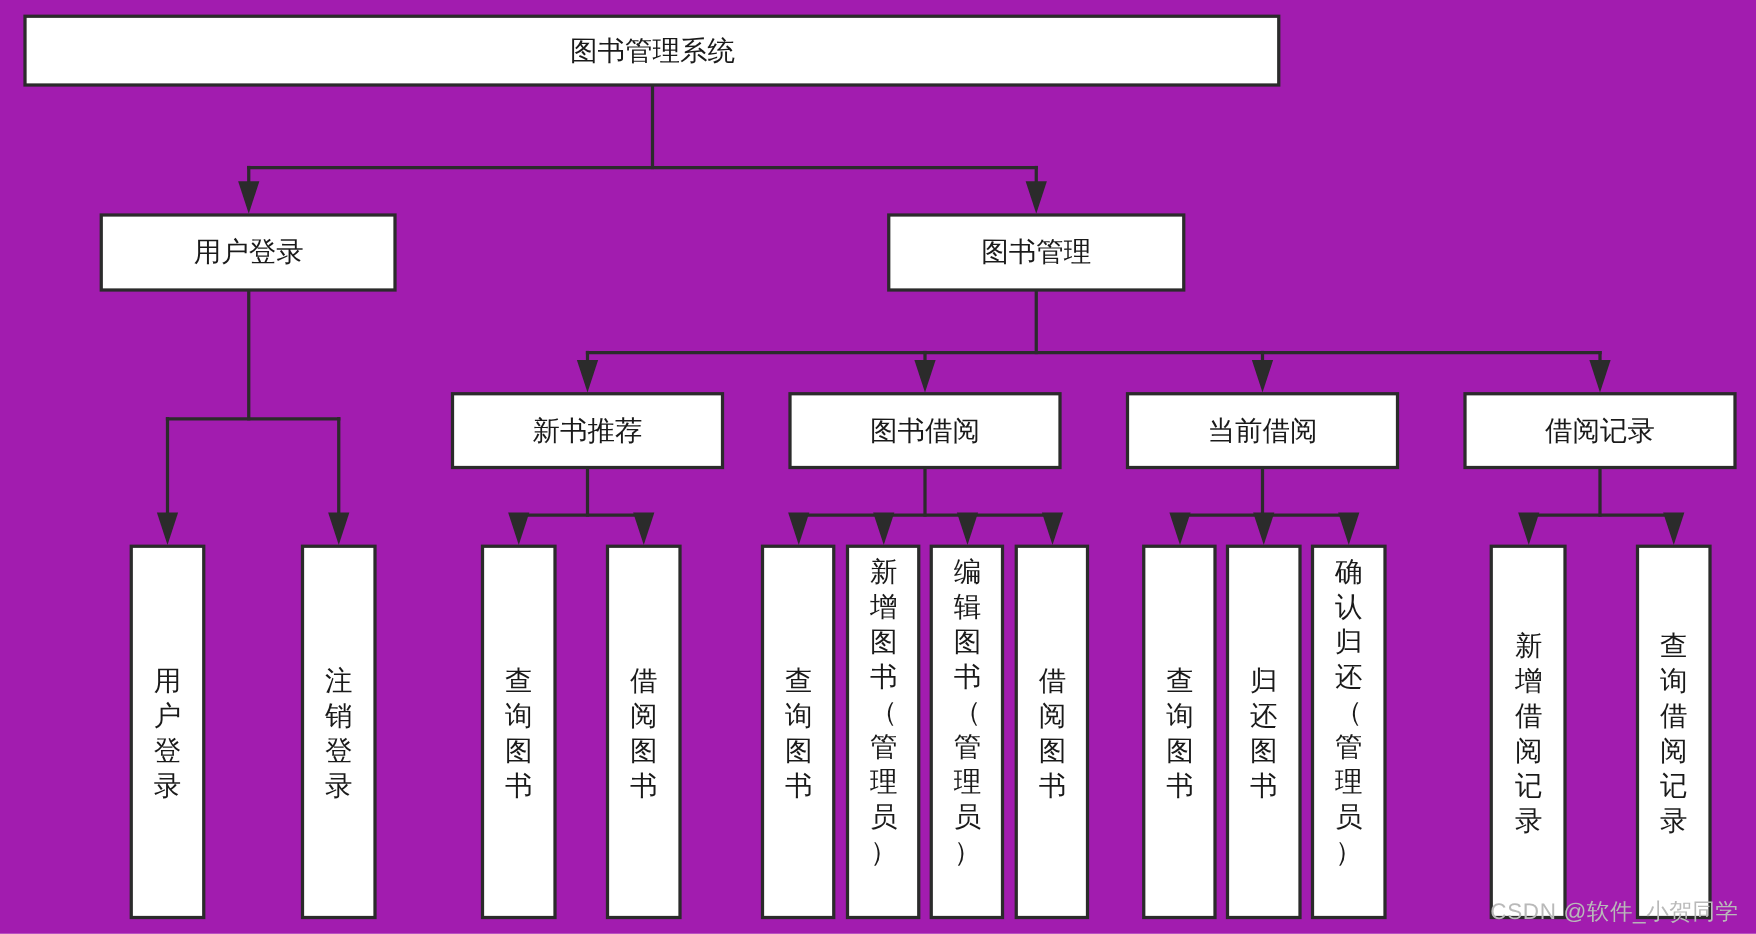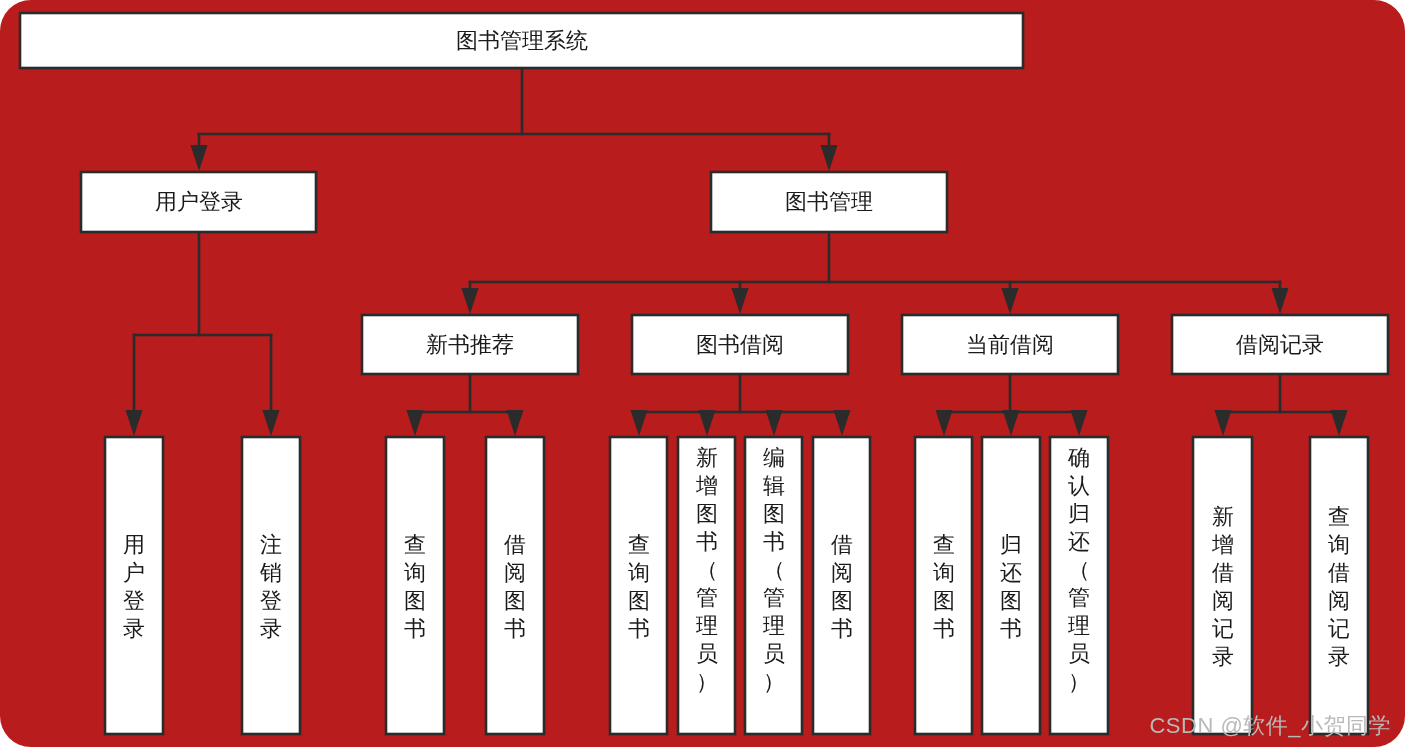--- a/index.html
+++ b/index.html
@@ -10,22 +10,21 @@
   body {
     width: 1405px;
     height: 747px;
     font-family: "Liberation Sans", "DejaVu Sans", sans-serif;
     overflow: hidden;
   }
   #diagram-root {
     position: relative;
     width: 1405px;
     height: 747px;
-    background: #b91c1c;
-    border-radius: 31px;
+    background: #a21caf;
   }
   svg.diagram-canvas {
     position: absolute;
     left: 0;
     top: 0;
     width: 1405px;
     height: 747px;
   }
   .node-rect {
     fill: #ffffff;
@@ -53,21 +52,21 @@
     font-family: "Liberation Sans", "DejaVu Sans", sans-serif;
     font-size: 22px;
     fill: #1a1a1a;
     text-anchor: middle;
   }
   .watermark-text {
     position: absolute;
     right: 14px;
     bottom: 6px;
     font-family: "Liberation Sans", "DejaVu Sans", sans-serif;
-    font-size: 22px;
+    font-size: 18px;
     color: #b9b9b9;
     white-space: nowrap;
     letter-spacing: 0.5px;
     text-align: right;
   }
 </style>
 </head>
 <body>
 
 <div id="diagram-root">

